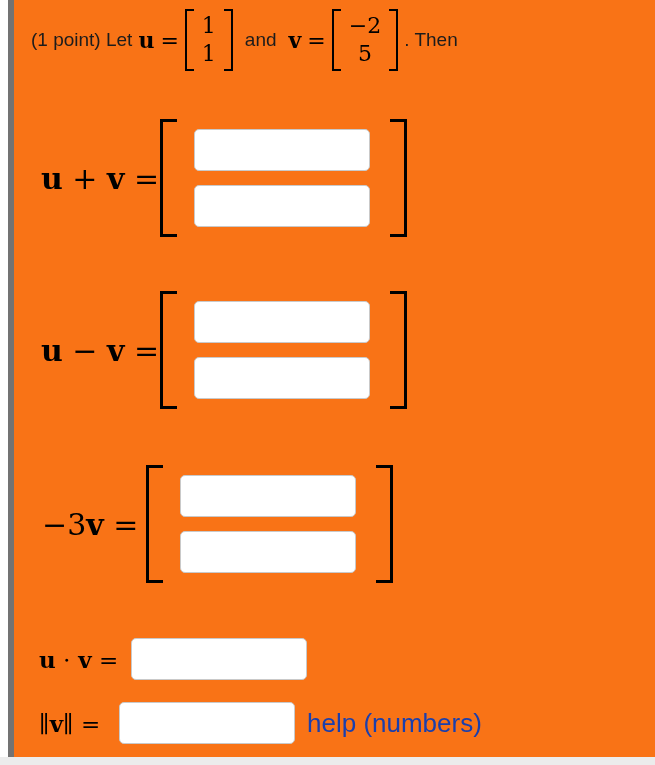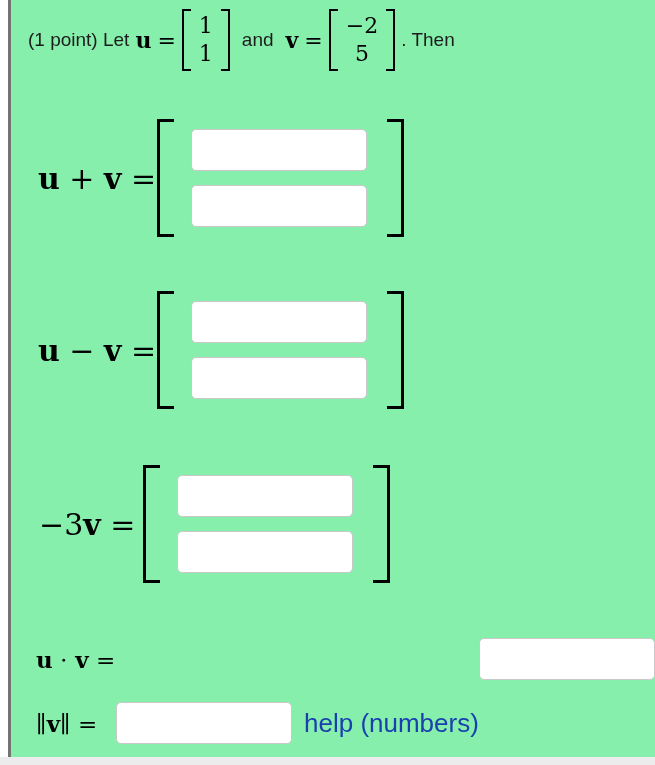--- a/index.html
+++ b/index.html
@@ -4,21 +4,21 @@
 <style>
   html,body{margin:0;padding:0;}
   body{
     width:655px;height:765px;position:relative;overflow:hidden;
     background:#ffffff;
     font-family:"Liberation Sans",sans-serif;
     -webkit-font-smoothing:antialiased;
   }
   .panel{
     position:absolute;left:8px;top:0;right:0;height:757px;
-    background:#86efac;border-left:3px solid #737373;
+    background:#f97316;border-left:6px solid #737373;
     box-sizing:border-box;
   }
   .bottom-strip{
     position:absolute;left:0;top:757px;right:0;height:8px;
     background:#ececec;
   }
   
   .title-row{
     display:flex;align-items:center;
     padding:8px 0 0 17px;height:64px;
@@ -52,21 +52,21 @@
   .bracket.r{border-right:3px solid #000;border-top:3px solid #000;border-bottom:3px solid #000;margin-left:20px;}
   .vcol{display:flex;flex-direction:column;gap:14px;padding:10px 0;}
   .answer-input{
     width:176px;height:42px;box-sizing:border-box;
     border:1px solid #c9c9c9;border-radius:5px;background:#ffffff;
     font-family:"Liberation Sans",sans-serif;font-size:18px;padding:0 8px;
     outline:none;
   }
   
   .srow{display:flex;align-items:center;padding-left:25px;}
-  .srow.r4{margin-top:55px;justify-content:space-between;}
+  .srow.r4{margin-top:55px;}
   .srow.r5{margin-top:22px;}
   .slabel{
     font-family:"DejaVu Serif",serif;font-size:23px;color:#000;white-space:nowrap;
   }
   .srow.r4 .slabel{width:92px;}
   .srow.r5 .slabel{width:80px;}
   .help-link{
     margin-left:12px;font-size:26px;color:#1a3fae;text-decoration:none;
     cursor:pointer;
   }

